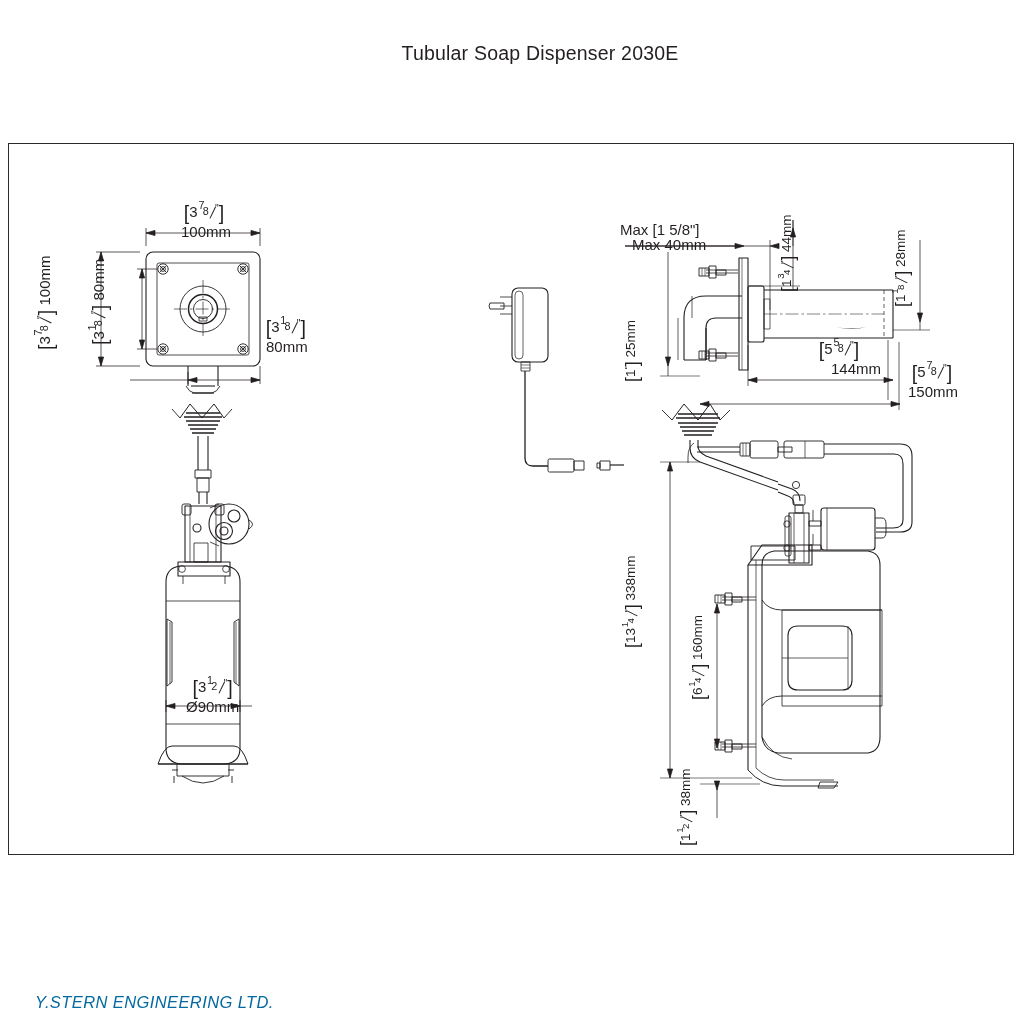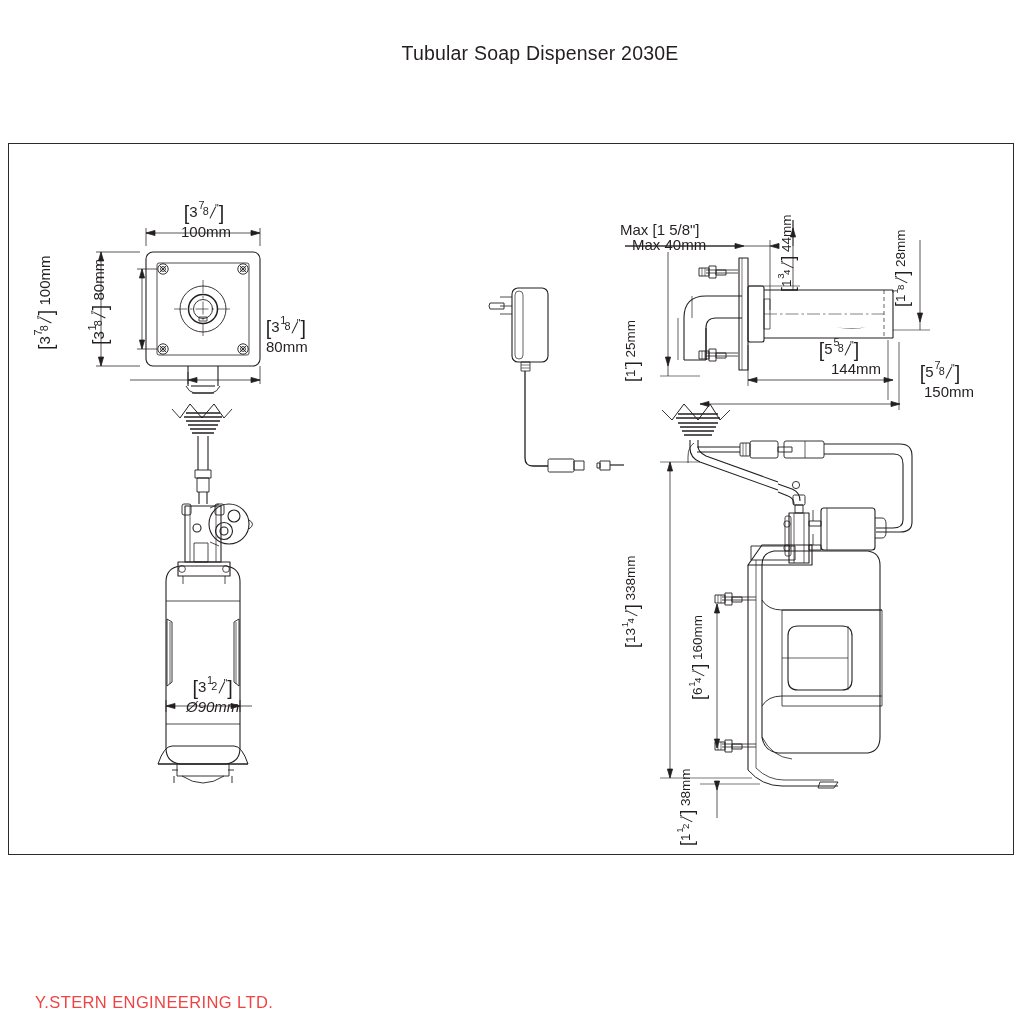--- a/index.html
+++ b/index.html
@@ -7,21 +7,21 @@
        font-family:"Liberation Sans", sans-serif;color:#231f20;}
 
   #sheet{position:absolute;left:8px;top:143px;width:1006px;height:712px;
          border:1.5px solid #2b2b2b;background:#fff;box-sizing:border-box;}
 
   #title{position:absolute;left:0;top:42px;width:100%;text-align:center;
          font-size:19.5px;letter-spacing:0.2px;color:#231f20;padding-left:10px;}
   #title span{padding-left:36px;}
 
   #company{position:absolute;left:35px;bottom:12px;font-size:16.5px;
-            letter-spacing:0.4px;color:#ef4444;}
+            letter-spacing:0.4px;color:#0369a1;font-style:italic;}
 
   svg{position:absolute;left:0;top:0;overflow:visible;}
 
   .lbl{position:absolute;font-size:15px;line-height:1.0;color:#231f20;
        white-space:nowrap;}
   .lbl .top{display:block;}
   .lbl .bot{display:block;}
   .rot{transform-origin:0 0;transform:rotate(-90deg);}
   .fr{display:inline-block;position:relative;width:1.15em;height:1em;
       vertical-align:-0.08em;}
@@ -379,21 +379,21 @@
   <span class="top"><span class="br">[</span>3<span class="fr"><i class="n">1</i><s></s><i class="d">8</i></span><span class="qt">"</span><span class="br">]</span>&nbsp;<span>80mm</span></span>
 </div>
 
 <div class="lbl" style="left:264px;top:318px;text-align:center;">
   <span class="top"><span class="br">[</span>3<span class="fr"><i class="n">1</i><s></s><i class="d">8</i></span><span class="qt">"</span><span class="br">]</span></span>
   <span class="bot" style="padding-left:2px;">80mm</span>
 </div>
 
 <div class="lbl" style="left:186px;top:678px;text-align:center;">
   <span class="top"><span class="br">[</span>3<span class="fr"><i class="n">1</i><s></s><i class="d">2</i></span><span class="qt">"</span><span class="br">]</span></span>
-  <span class="bot" style="padding-left:0;font-style:italic;">Ø90mm</span>
+  <span class="bot" style="padding-left:0;">Ø90mm</span>
 </div>
 
 <div class="lbl" style="left:620px;top:222px;">
   <span class="top">Max [1 5/8"]</span>
   <span class="bot" style="padding-left:12px;">Max 40mm</span>
 </div>
 
 <div class="lbl rot" style="left:779px;top:292px;font-size:13.5px;">
   <span class="top"><span class="br">[</span>1<span class="fr"><i class="n">3</i><s></s><i class="d">4</i></span><span class="qt">"</span><span class="br">]</span>&nbsp;<span>44mm</span></span>
 </div>
@@ -406,21 +406,21 @@
   <span class="top"><span class="br">[</span>1<span class="qt">"</span><span class="br">]</span>&nbsp;<span>25mm</span></span>
 </div>
 
 <div class="lbl" style="left:797px;top:340px;text-align:center;">
   <span class="top"><span class="br">[</span>5<span class="fr"><i class="n">5</i><s></s><i class="d">8</i></span><span class="qt">"</span><span class="br">]</span></span>
   <span class="bot" style="padding-left:2px;margin-left:32px;">144mm</span>
 </div>
 
 <div class="lbl" style="left:906px;top:363px;text-align:center;">
   <span class="top"><span class="br">[</span>5<span class="fr"><i class="n">7</i><s></s><i class="d">8</i></span><span class="qt">"</span><span class="br">]</span></span>
-  <span class="bot" style="padding-left:2px;margin-left:16px;">150mm</span>
+  <span class="bot" style="padding-left:2px;">150mm</span>
 </div>
 
 <div class="lbl rot" style="left:623px;top:648px;font-size:13.5px;">
   <span class="top"><span class="br">[</span>13<span class="fr"><i class="n">1</i><s></s><i class="d">4</i></span><span class="qt">"</span><span class="br">]</span>&nbsp;<span>338mm</span></span>
 </div>
 
 <div class="lbl rot" style="left:690px;top:700px;font-size:13.5px;">
   <span class="top"><span class="br">[</span>6<span class="fr"><i class="n">1</i><s></s><i class="d">4</i></span><span class="qt">"</span><span class="br">]</span>&nbsp;<span>160mm</span></span>
 </div>
 

